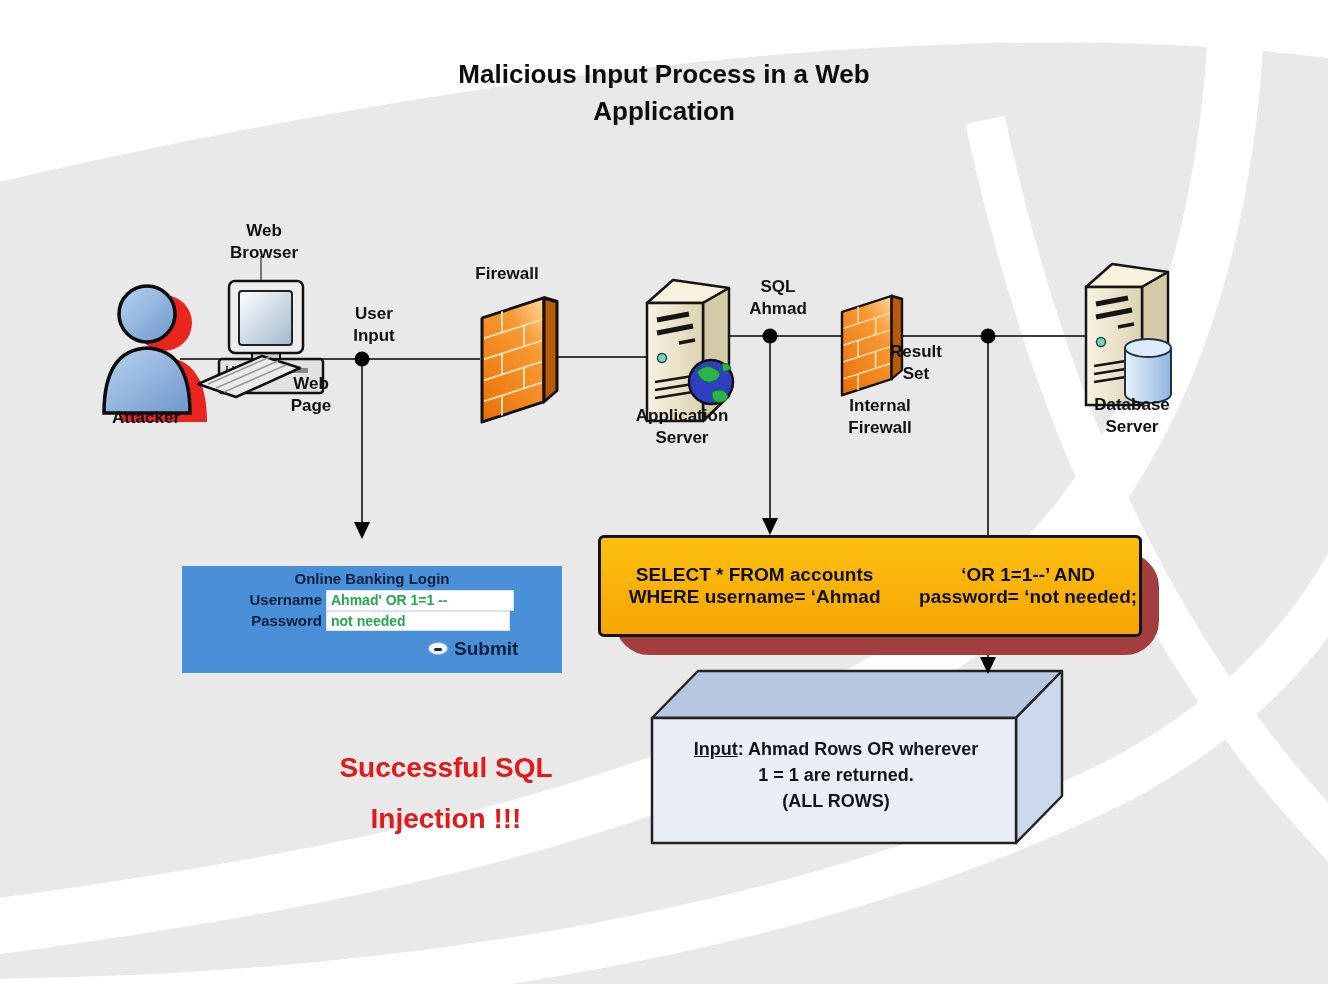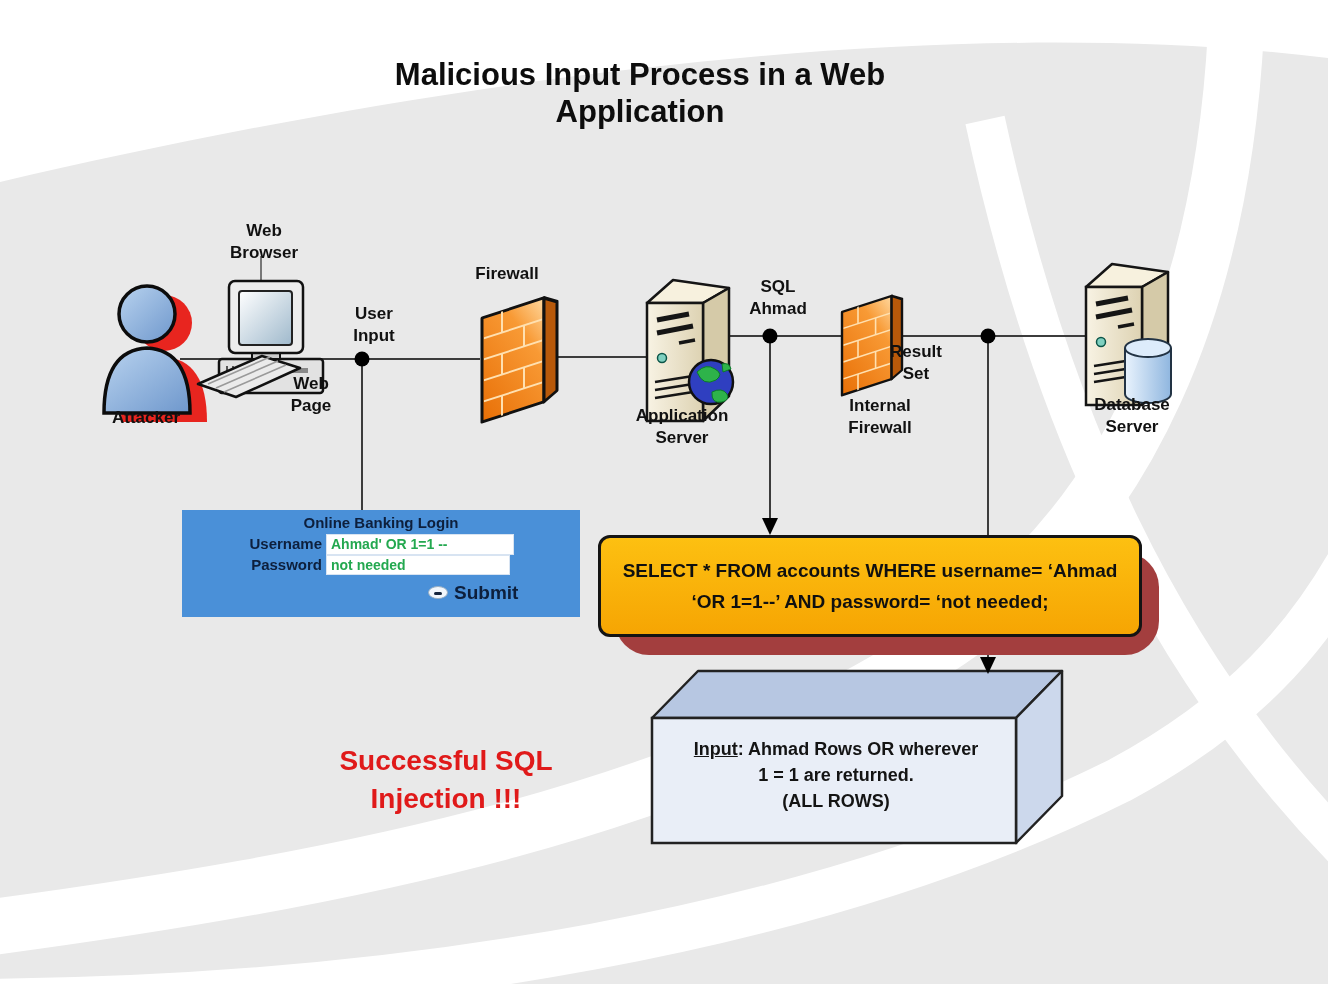--- a/index.html
+++ b/index.html
@@ -8,33 +8,33 @@
     background:#e9e9e9;
     font-family:"Liberation Sans","DejaVu Sans",sans-serif;
   }
   .layer{position:absolute;left:0;top:0;}
   .lbl{
     position:absolute;transform:translateX(-50%);
     font-weight:bold;font-size:17px;line-height:22px;color:#111;
     text-align:center;white-space:pre-line;z-index:6;
   }
   .title{
-    position:absolute;left:640px;top:56px;transform:translateX(-50%);
-    font-weight:bold;font-size:31px;line-height:37px;color:#0d0d0d;
+    position:absolute;left:664px;top:56px;transform:translateX(-50%);
+    font-weight:bold;font-size:26px;line-height:37px;color:#0d0d0d;
     text-align:center;white-space:pre-line;z-index:6;width:700px;
   }
   .status{
     position:absolute;left:446px;top:742px;transform:translateX(-50%);
-    font-weight:bold;font-size:28px;line-height:38px;color:#e01a1a;
+    font-weight:bold;font-size:28px;line-height:51px;color:#e01a1a;
     text-align:center;white-space:pre-line;z-index:6;width:400px;
   }
   
   .login{
-    position:absolute;left:182px;top:510px;width:380px;height:107px;
-    background:#4a90d8;z-index:5;padding-left:18px;
+    position:absolute;left:182px;top:566px;width:380px;height:107px;
+    background:#4a90d8;z-index:5;
   }
   .login .ttl{
     position:absolute;left:0;top:4px;width:100%;text-align:center;
     font-weight:bold;font-size:15px;color:#0d1f3c;
   }
   .login .flabel{
     position:absolute;font-weight:bold;font-size:15px;color:#0d1f3c;text-align:right;width:112px;
   }
   .login .field{
     position:absolute;background:#ffffff;border:1px solid #d8e4f2;
@@ -50,23 +50,23 @@
   }
   .submit-txt{
     position:absolute;left:272px;top:72px;font-weight:bold;font-size:19px;color:#0d1f3c;
   }
   
   .sql-shadow{
     position:absolute;left:615px;top:553px;width:544px;height:102px;border-radius:34px;
     background:#a33e3e;z-index:4;
   }
   .sql-box{
-    position:absolute;left:598px;top:535px;width:544px;height:102px;border-radius:12px;
+    position:absolute;left:598px;top:535px;width:544px;height:102px;border-radius:6px;
     background:linear-gradient(#fdc011,#f6a503);border:3px solid #141414;box-sizing:border-box;
-    z-index:5;display:flex;flex-direction:column;justify-content:center;align-items:center;gap:9px;
+    z-index:5;display:flex;flex-direction:row;justify-content:center;align-items:center;gap:9px;text-align:center;
   }
   .sql-box div{font-weight:bold;font-size:19px;color:#101010;}
   
   .note-text{
     position:absolute;left:664px;top:736px;width:344px;z-index:6;
     font-weight:bold;font-size:18px;line-height:26px;color:#141414;text-align:center;
   }
   .note-text .u{text-decoration:underline;font-weight:bold;}
 </style>
 </head>

